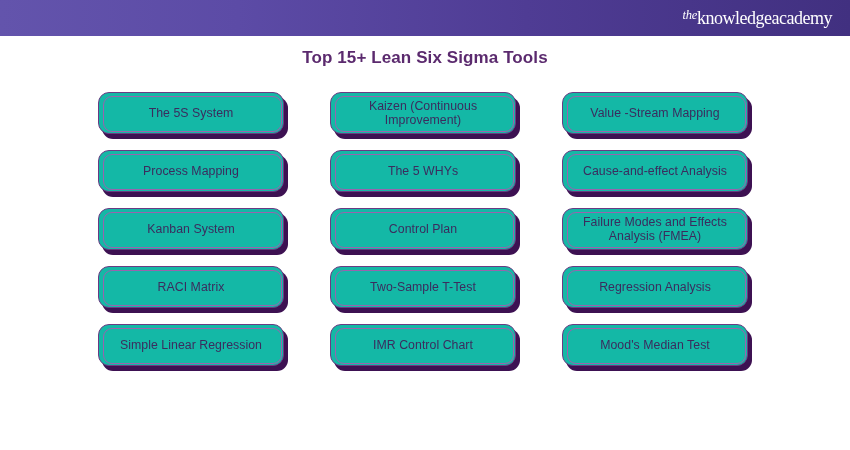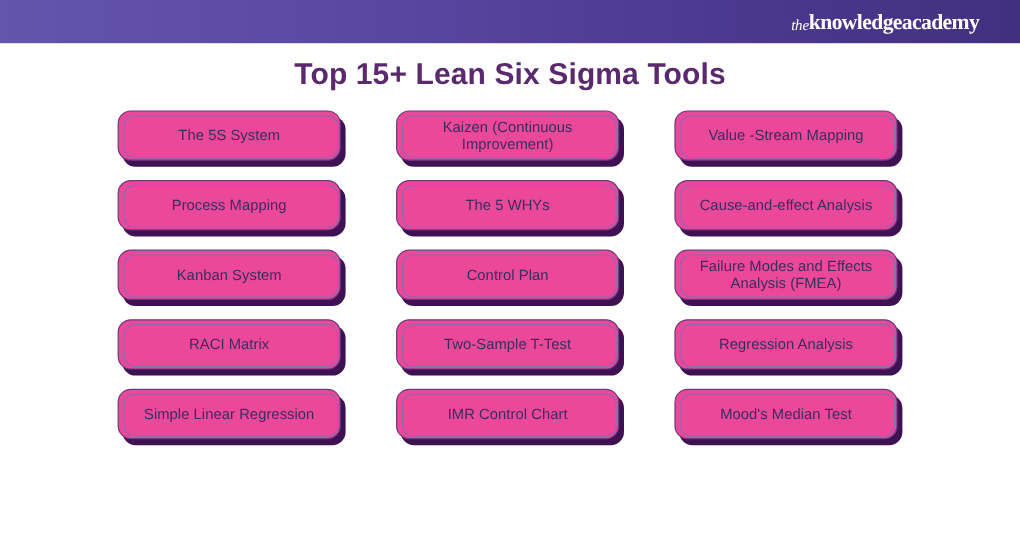--- a/index.html
+++ b/index.html
@@ -22,47 +22,47 @@
     top: 0; left: 0;
     width: 850px;
     height: 36px;
     background: linear-gradient(90deg, #6354AC 0%, #5C4BA6 28%, #4F3C94 62%, #413080 100%);
     display: flex;
     align-items: center;
     justify-content: flex-end;
   }
 
   .brand-logo {
-    margin-right: 34px;
+    margin-right: 18px;
     color: #ffffff;
     font-family: "Liberation Serif", serif;
     white-space: nowrap;
     line-height: 1;
     display: flex;
-    align-items: flex-end;
+    align-items: flex-start;
   }
   .brand-the {
     font-style: italic;
     font-size: 12.5px;
     font-weight: 400;
     letter-spacing: -0.2px;
   }
   .brand-main {
-    font-weight: 700;
+    font-weight: 400;
     font-size: 18px;
     letter-spacing: -0.5px;
   }
 
   
   .page-title {
     position: absolute;
     top: 48px; left: 0;
     width: 850px;
     text-align: center;
-    font-size: 25px;
+    font-size: 17px;
     font-weight: 700;
     color: #5B2A6E;
     letter-spacing: 0.1px;
   }
 
   
   .tools-grid {
     position: absolute;
     top: 92px;
     left: 98px;
@@ -70,21 +70,21 @@
     display: grid;
     grid-template-columns: 186px 186px 186px;
     column-gap: 46px;
     row-gap: 16px;
   }
 
   .tool-card {
     position: relative;
     height: 42px;
     border-radius: 11px;
-    background: #ec4899;
+    background: #14b8a6;
     border: 1.6px solid #6B3A83;
     box-shadow: 4px 5px 0 0 #3D1152;
     display: flex;
     align-items: center;
     justify-content: center;
     padding: 0 6px;
   }
 
   
   .tool-card::before {

